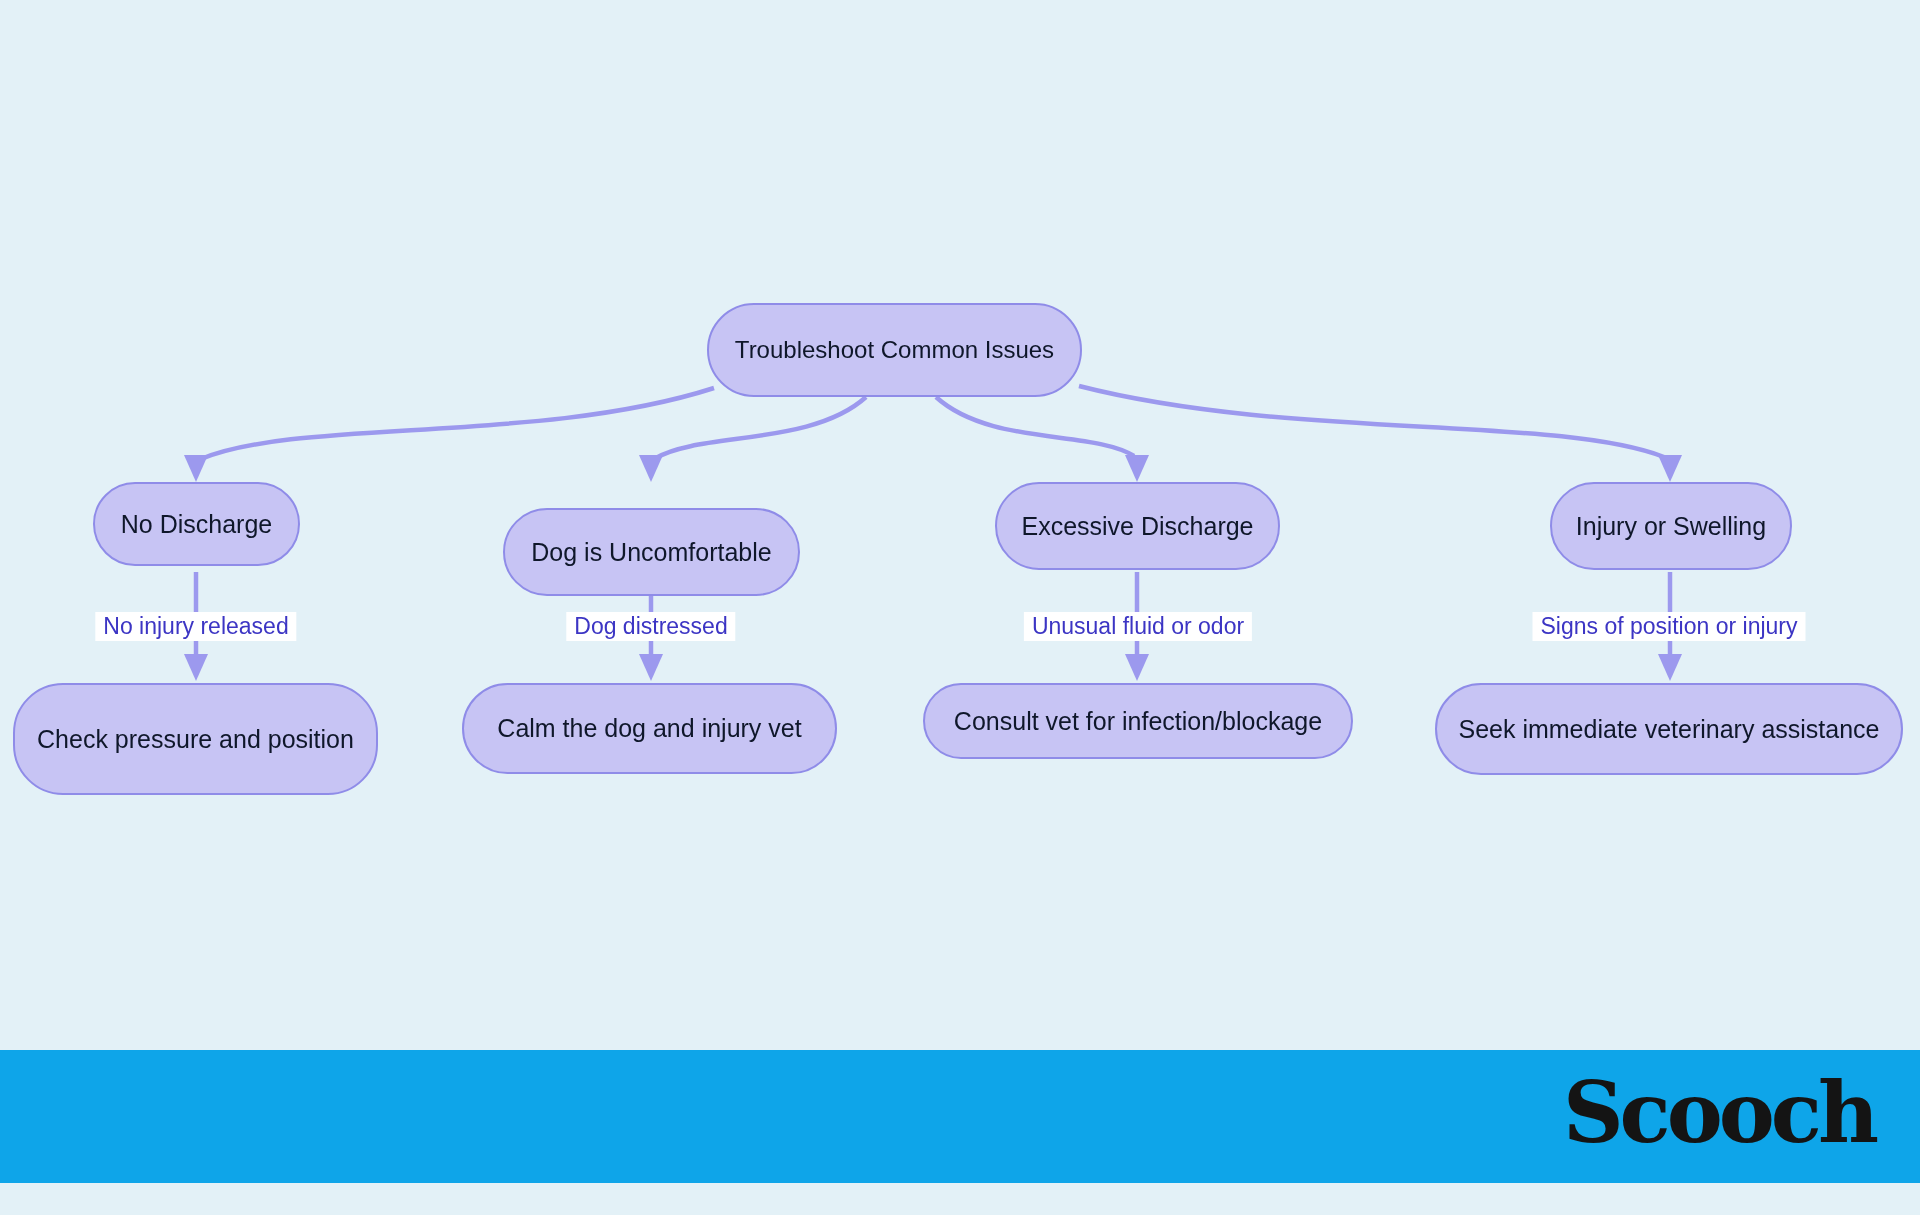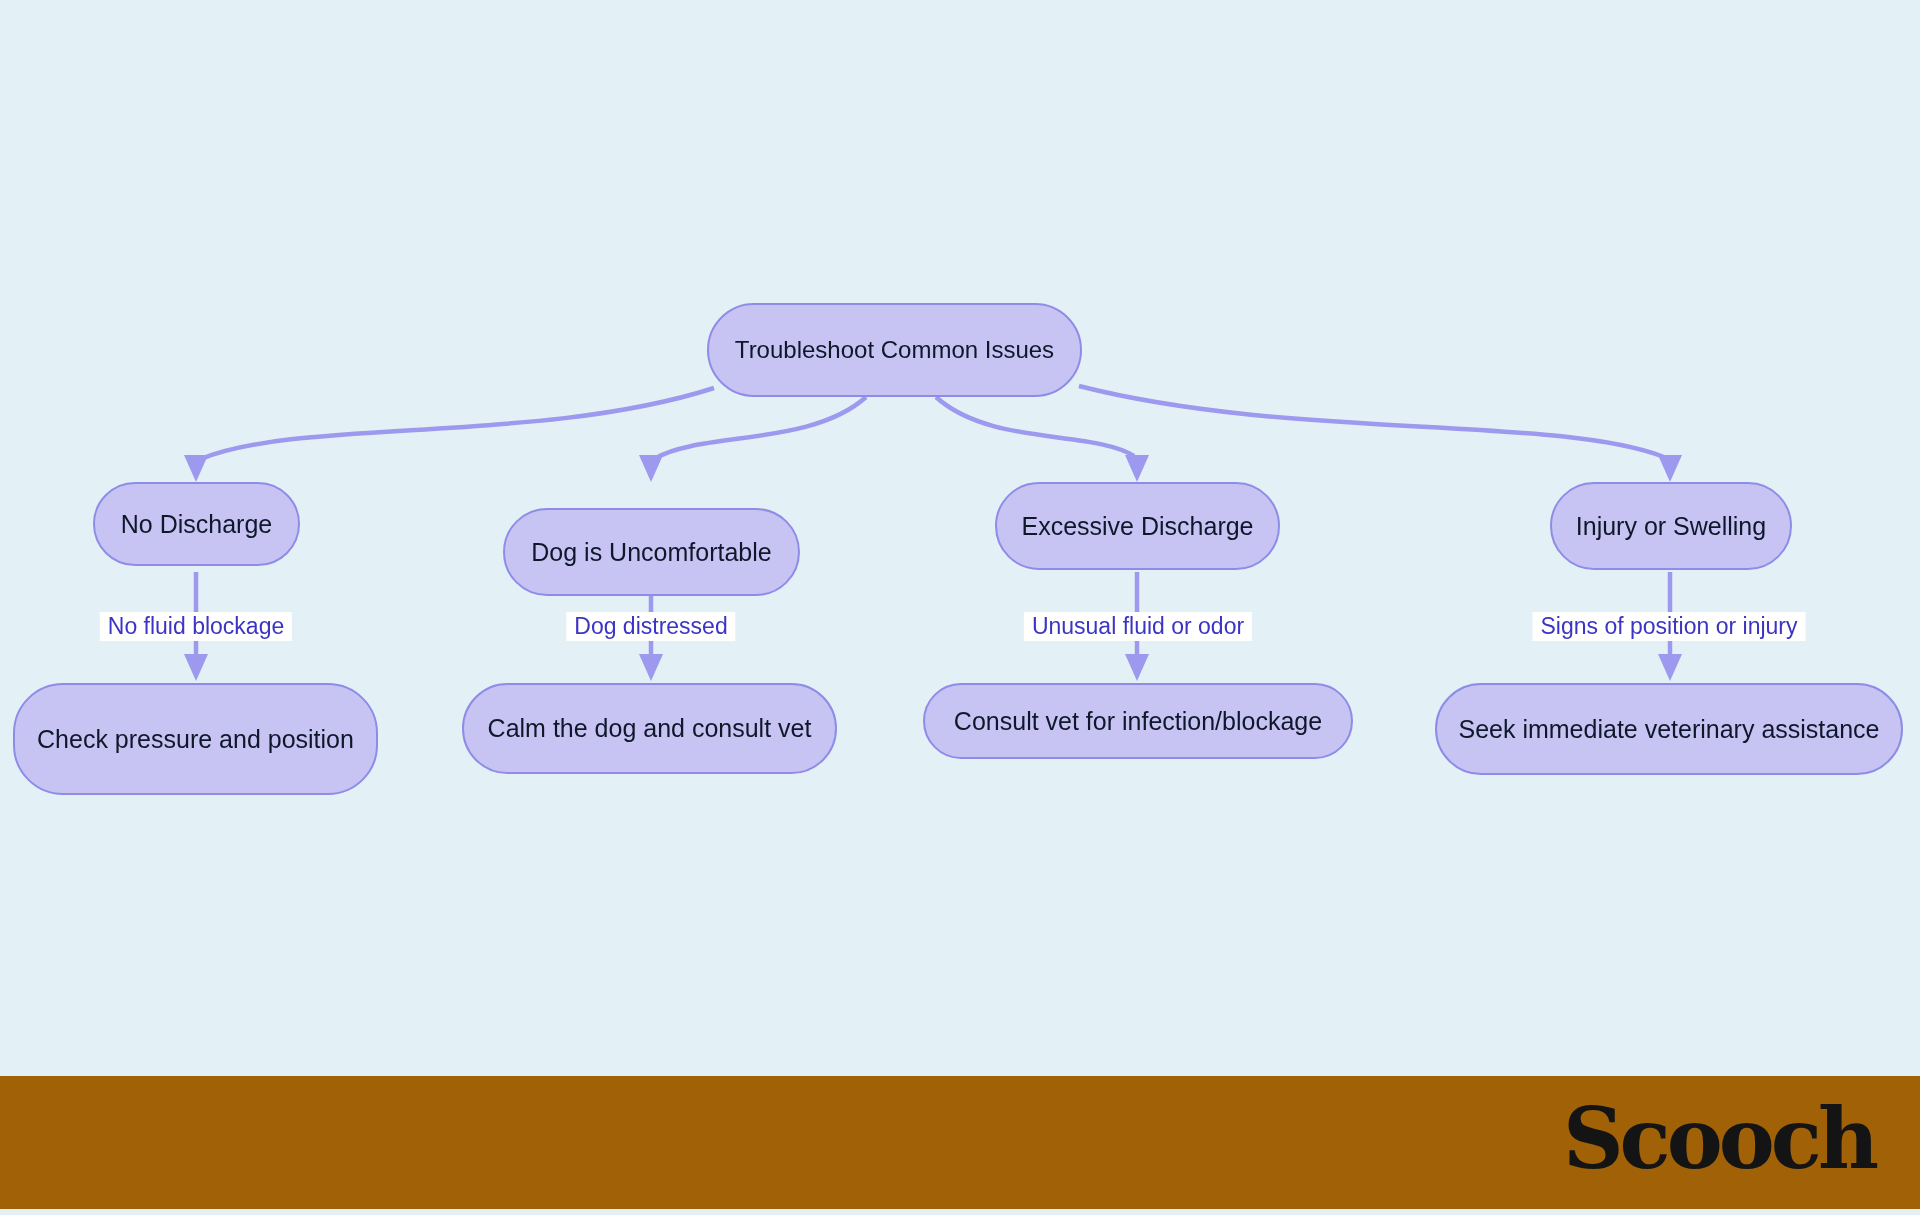--- a/index.html
+++ b/index.html
@@ -27,22 +27,22 @@
   .node-l1{left:462px;top:683px;width:375px;height:91px;}
   .node-l2{left:923px;top:683px;width:430px;height:76px;}
   .node-l3{left:1435px;top:683px;width:468px;height:92px;}
   .edge-label{
     position:absolute;z-index:3;transform:translateX(-50%);
     top:612px;background:#ffffff;color:#3c35c4;
     font-size:23px;line-height:29px;padding:0 8px;white-space:nowrap;
   }
   .lbl0{left:196px;} .lbl1{left:651px;} .lbl2{left:1138px;} .lbl3{left:1669px;}
   .footer{
-    position:absolute;left:0;top:1076px;width:1920px;height:133px;
-    background:#a16207;z-index:4;
+    position:absolute;left:0;top:1050px;width:1920px;height:133px;
+    background:#0ea5e9;z-index:4;
   }
   .logo{
     position:absolute;right:45px;top:8px;
     font-family:"DejaVu Serif",serif;font-weight:bold;
     font-size:84px;line-height:110px;letter-spacing:-4px;color:#141414;
   }
 </style>
 </head>
 <body>
 
@@ -83,25 +83,25 @@
   </g>
 </svg>
 
 <div class="node node-root">Troubleshoot Common Issues</div>
 
 <div class="node node-c0">No Discharge</div>
 <div class="node node-c1">Dog is Uncomfortable</div>
 <div class="node node-c2">Excessive Discharge</div>
 <div class="node node-c3">Injury or Swelling</div>
 
-<div class="edge-label lbl0">No fluid blockage</div>
+<div class="edge-label lbl0">No injury released</div>
 <div class="edge-label lbl1">Dog distressed</div>
 <div class="edge-label lbl2">Unusual fluid or odor</div>
 <div class="edge-label lbl3">Signs of position or injury</div>
 
 <div class="node node-l0">Check pressure and position</div>
-<div class="node node-l1">Calm the dog and consult vet</div>
+<div class="node node-l1">Calm the dog and injury vet</div>
 <div class="node node-l2">Consult vet for infection/blockage</div>
 <div class="node node-l3">Seek immediate veterinary assistance</div>
 
 <div class="footer">
   <div class="logo">Scooch</div>
 </div>
 
 </body></html>

